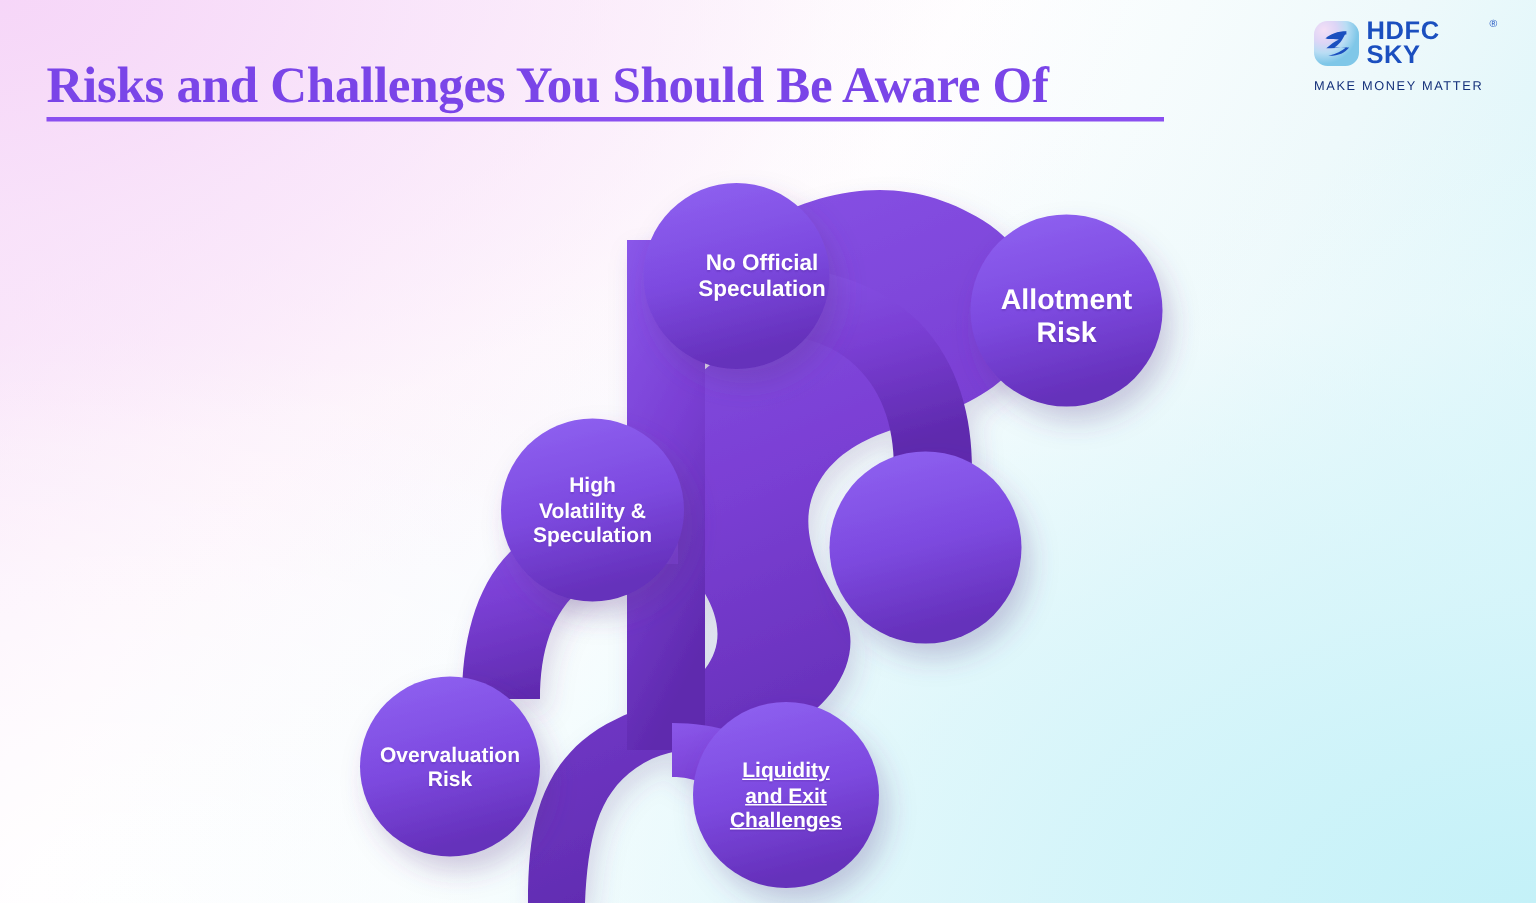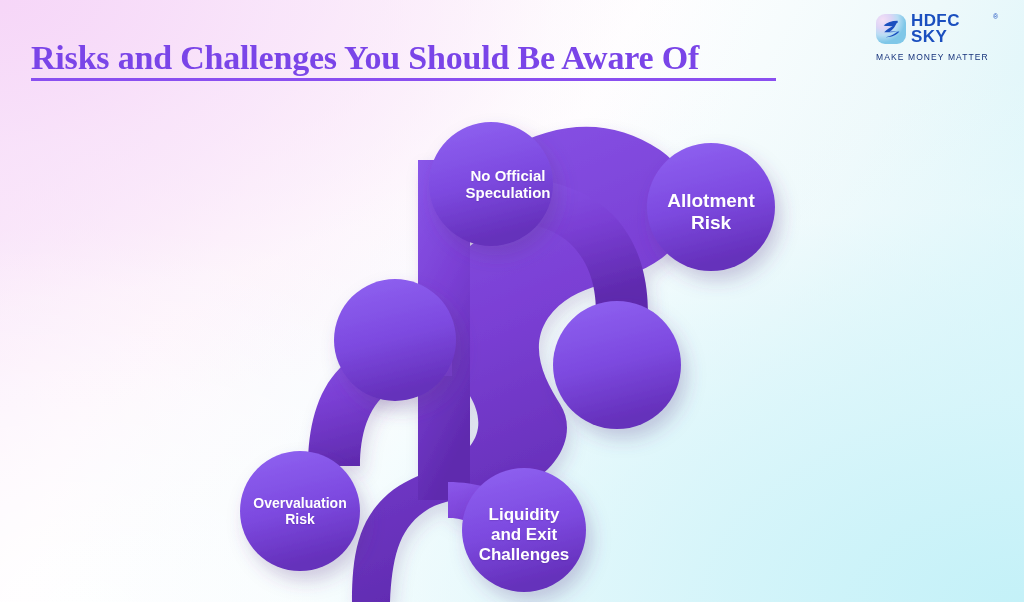--- a/index.html
+++ b/index.html
@@ -203,23 +203,28 @@
   </svg>
 
   <div class="node-label" id="lbl-0" style="font-size: 15px; width: 145.7px; left: 418.15px; top: 166.5px; padding-left: 17px;">
       <div>No Official</div>
       <div>Speculation</div>
     </div>
   <div class="node-label" id="lbl-1" style="font-size: 19px; width: 150.4px; left: 635.8px; top: 189.5px;">
       <div>Allotment</div>
       <div>Risk</div>
     </div>
+  <div class="node-label" id="lbl-2" style="font-size: 14px; width: 143.35px; left: 323.325px; top: 315px;">
+      <div>High</div>
+      <div>Volatility &amp;</div>
+      <div>Speculation</div>
+    </div>
   <div class="node-label" id="lbl-4" style="font-size: 14px; width: 141px; left: 229.5px; top: 494.5px;">
       <div>Overvaluation</div>
       <div>Risk</div>
     </div>
-  <div class="node-label" id="lbl-5" style="font-size: 17px; width: 145.7px; left: 451.15px; top: 505px;">
+  <div class="node-label" id="lbl-5" style="font-size: 14px; width: 145.7px; left: 451.15px; top: 505px; text-decoration: underline;">
       <div>Liquidity</div>
       <div>and Exit</div>
       <div>Challenges</div>
     </div>
 
 </div>
 
 </body></html>

